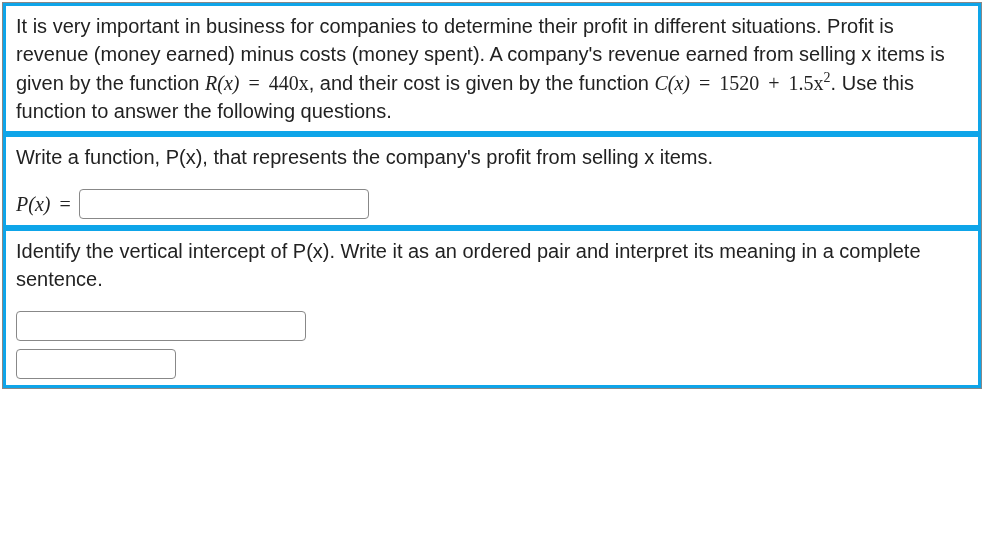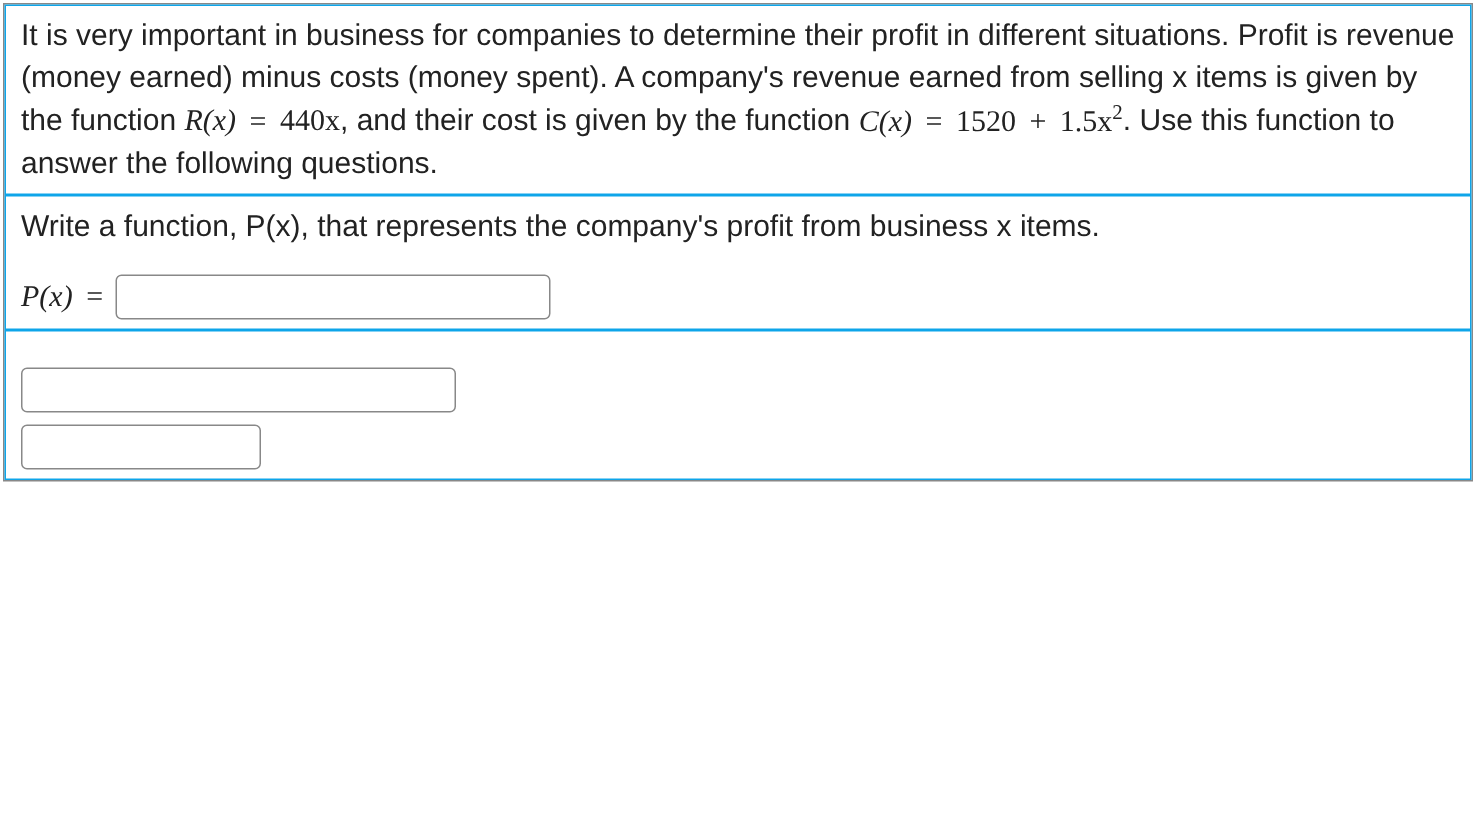--- a/index.html
+++ b/index.html
@@ -11,21 +11,21 @@
     width: 984px;
     height: 553px;
     overflow: hidden;
     padding: 0;
   }
   .outer {
     border: 1px solid #888;
     margin: 2px;
   }
   .cell {
-    border: 1px solid #0ea5e9;
+    border: 3px solid #0ea5e9;
     padding: 6px 10px;
     line-height: 1.4;
   }
   .math {
     font-family: 'Cambria Math', 'Times New Roman', serif;
     font-style: italic;
   }
   .math .num { font-style: normal; }
   .math .sup { font-size: 0.7em; vertical-align: super; font-style: normal; }
   .math .op { font-style: normal; padding: 0 4px; }
@@ -50,30 +50,31 @@
 
 <div class="outer">
 
   <div class="cell">
     <span>It is very important in business for companies to determine their profit in different situations. Profit is revenue (money earned) minus costs (money spent). A company's revenue earned from selling x items is given by the function </span>
     <span class="math">
       <span>R(x)</span><span class="op"> = </span><span class="num">440x</span></span><span>, and their cost is given by the function </span><span class="math"><span>C(x)</span><span class="op"> = </span><span class="num">1520</span><span class="op"> + </span><span class="num">1.5x</span><span class="sup">2</span></span><span>. Use this function to answer the following questions.</span>
   </div>
 
   <div class="cell">
-    <div class="label-block">Write a function, P(x), that represents the company's profit from business x items.</div>
+    <div class="label-block">Write a function, P(x), that represents the company's profit from selling x items.</div>
     <div class="row-spaced inline-row">
       <span class="math">
         <span>P(x)</span><span class="op"> = </span>
       </span>
       <input type="text" class="input-medium" style="">
     </div>
   </div>
 
   <div class="cell">
+    <div class="label-block">Identify the vertical intercept of P(x). Write it as an ordered pair and interpret its meaning in a complete sentence.</div>
 
     <div class="row-spaced inline-row">
       <input type="text" class="input-medium" style="">
     </div>
 
     <div style="margin-top:8px;">
       <input type="text" class="input-small" style="">
     </div>
   </div>
 

